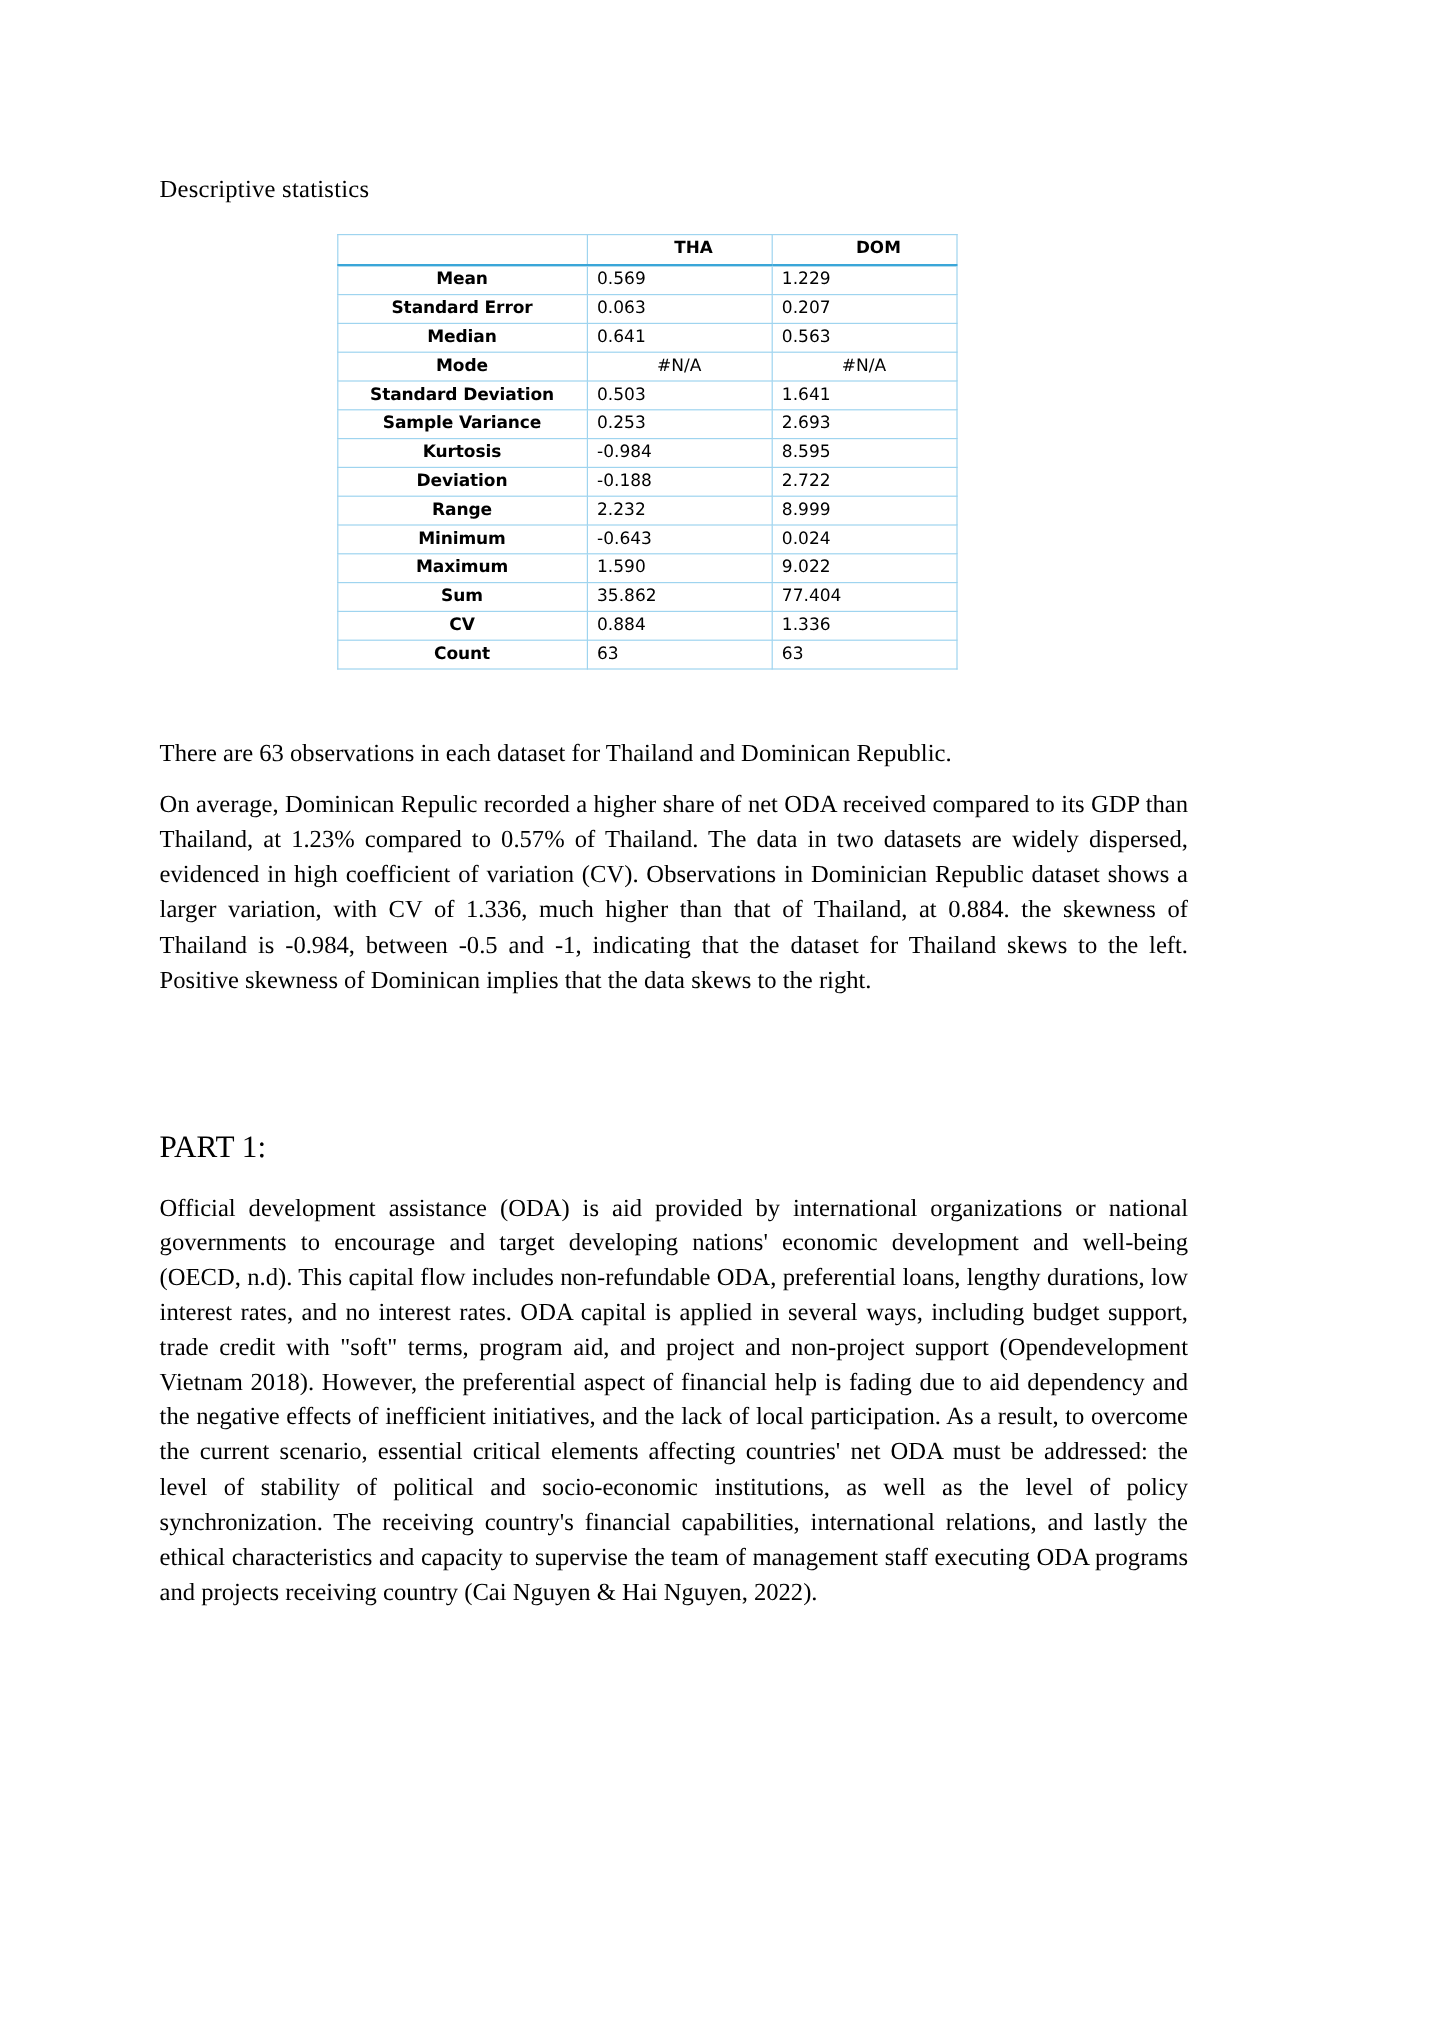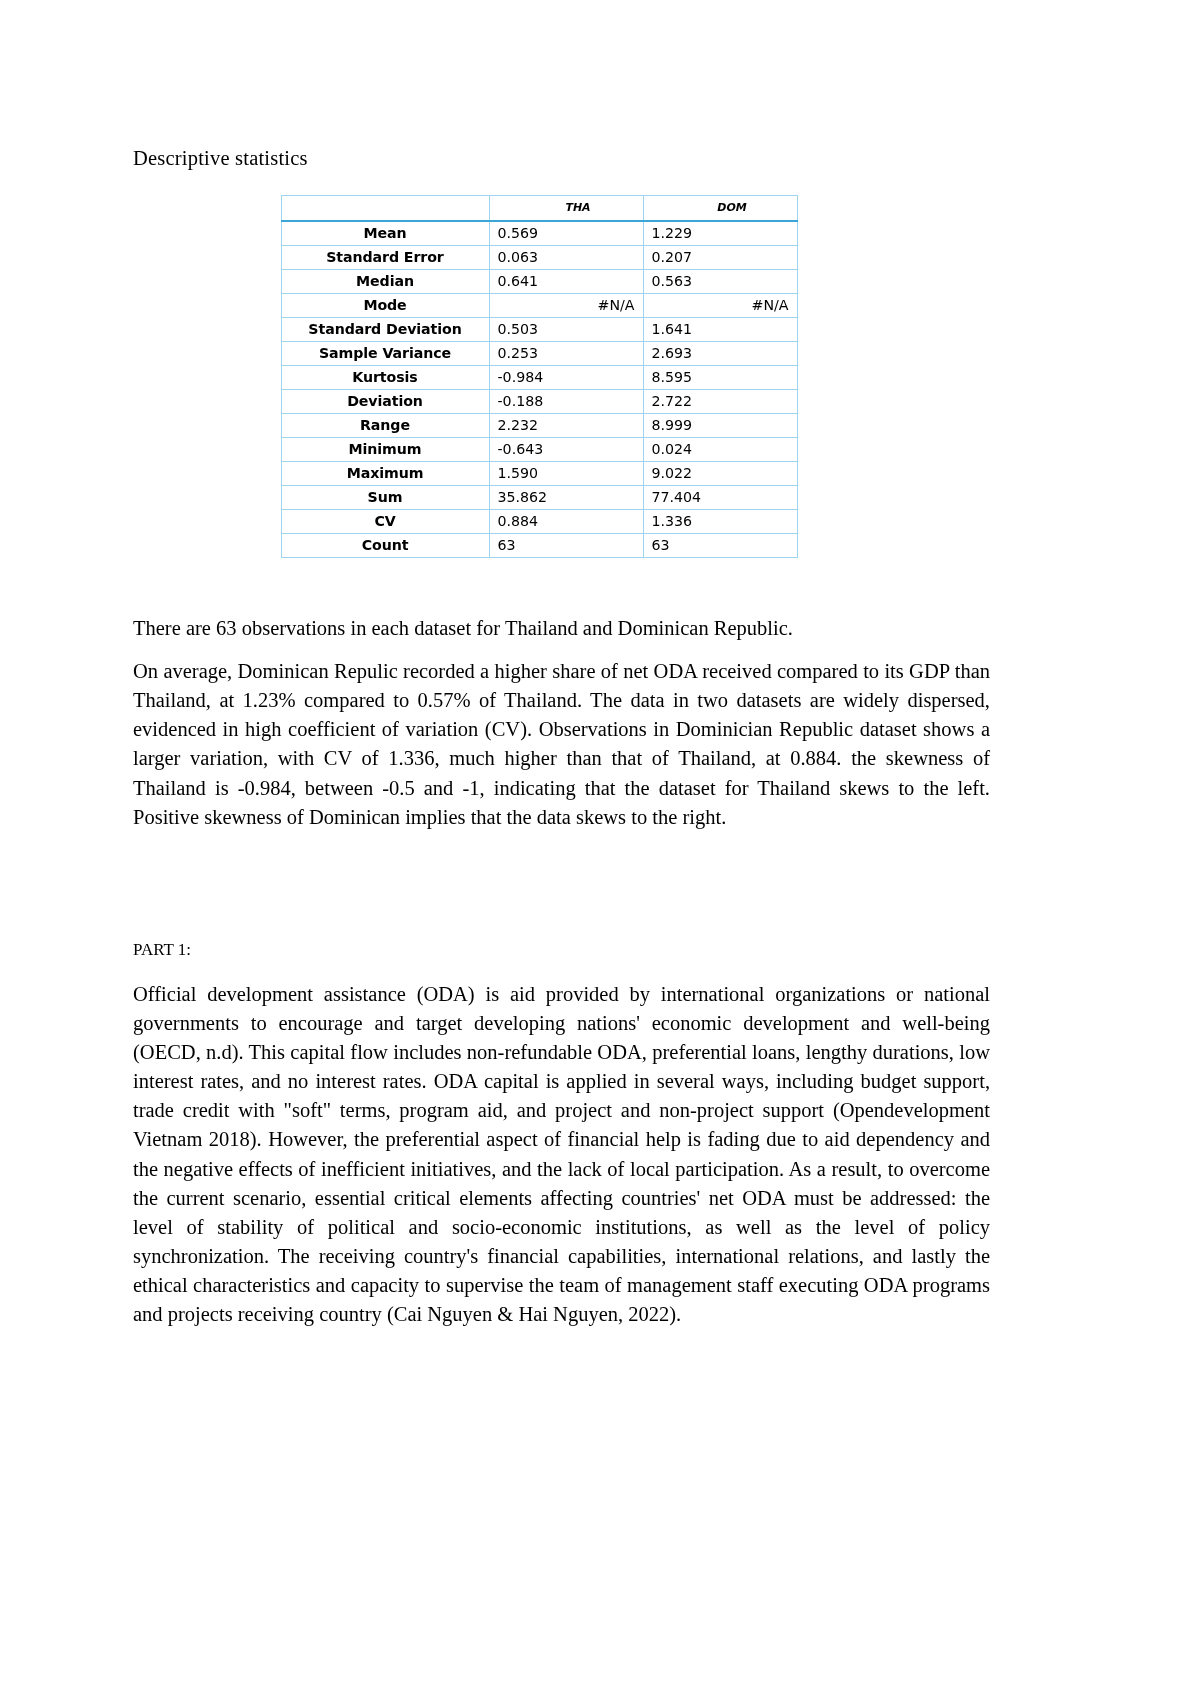--- a/index.html
+++ b/index.html
@@ -52,55 +52,54 @@
   table.stats col.c-num { width: 154px; }
   table.stats th,
   table.stats td {
     border: 1px solid #9fd4ef;
     padding: 3px 8px 4px 8px;
     height: 22px;
     box-sizing: border-box;
     white-space: nowrap;
   }
   table.stats thead th {
-    font-style: italic;
     font-weight: bold;
     text-align: center;
     border-bottom: 2px solid #3aa6d8;
     height: 26px;
-    font-size: 11px;
+    font-size: 14px;
     padding-left: 32px;
   }
   table.stats thead th.blank {
     border-bottom: 2px solid #3aa6d8;
   }
   table.stats td.label {
     font-weight: bold;
     text-align: center;
     letter-spacing: -0.1px;
   }
   table.stats td.num {
     padding-right: 12px;
   }
   table.stats td.na {
-    text-align: right;
+    text-align: center;
   }
   .body-para {
     font-size: 20.5px;
     line-height: 1.42;
     text-align: justify;
     text-justify: inter-word;
     margin: 0 0 14px 0;
   }
   .body-para.first-after-table {
     margin-top: 56px;
   }
   .spacer-lg { height: 92px; }
   .part-heading {
-    font-size: 17px;
+    font-size: 26px;
     line-height: 1.42;
     margin: 0 0 18px 0;
   }
   .para-tight {
     margin-bottom: 0;
   }
 </style>
 </head>
 <body>
 

